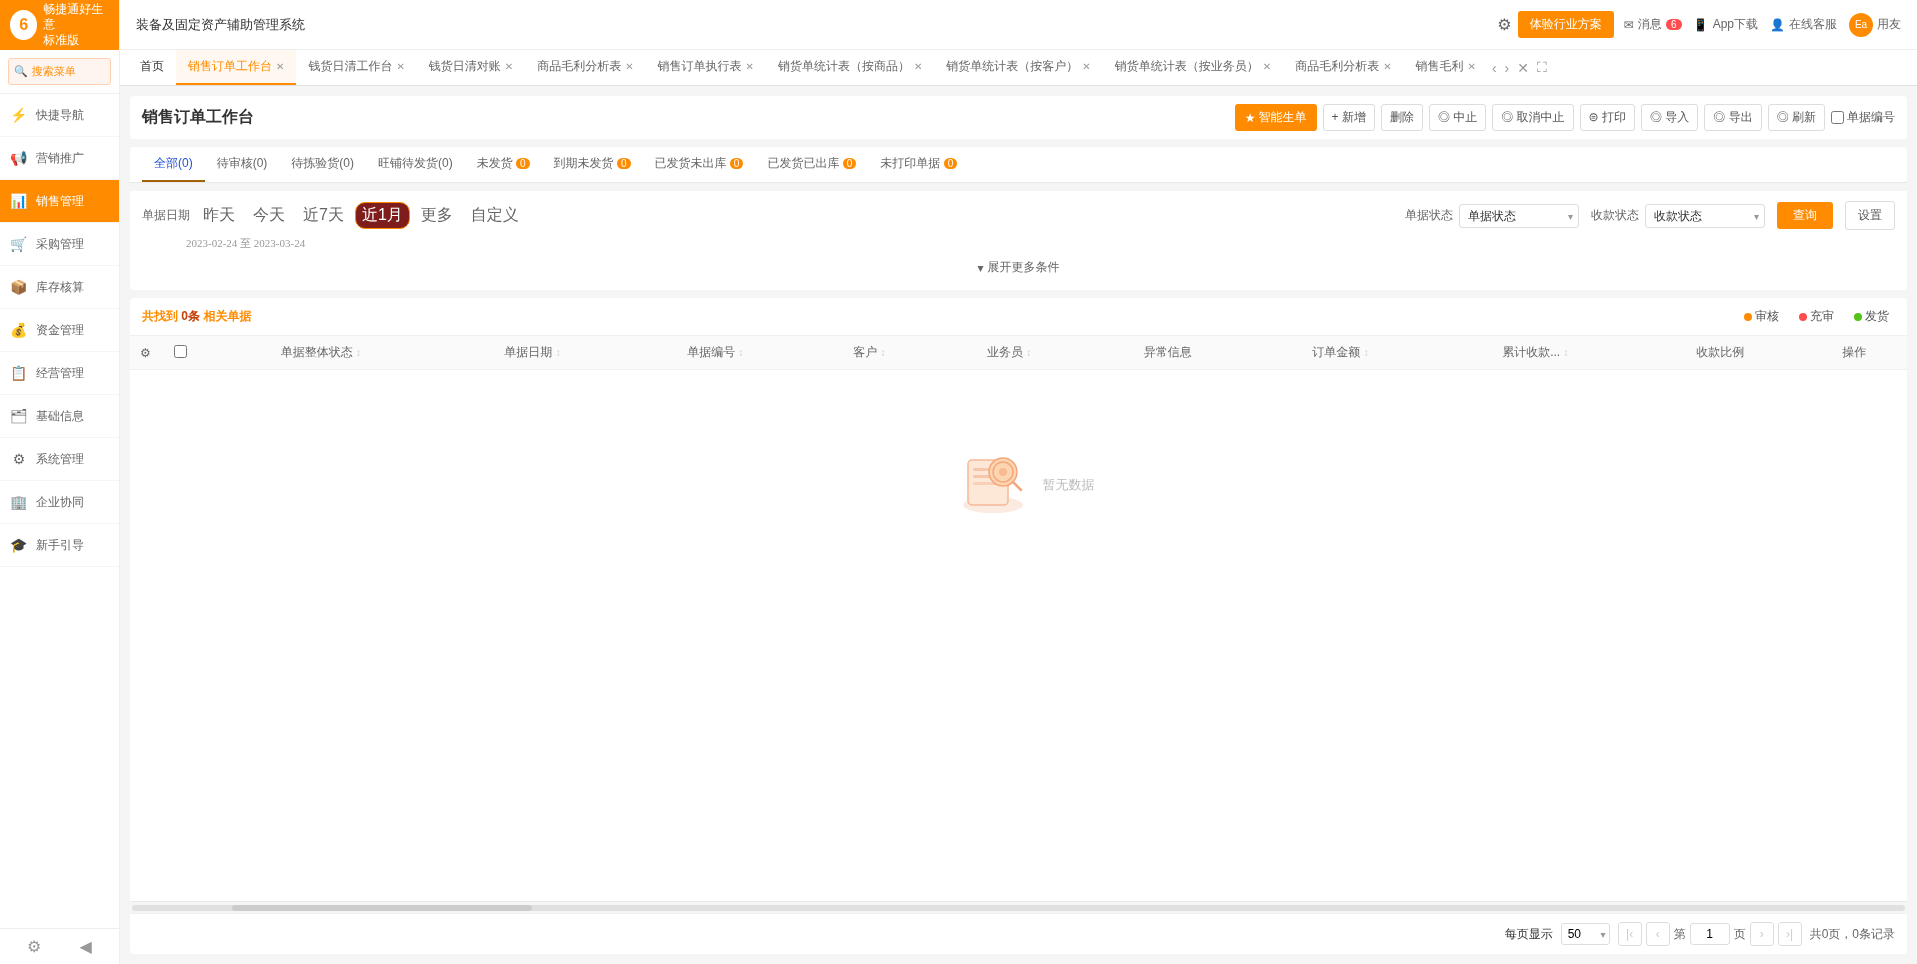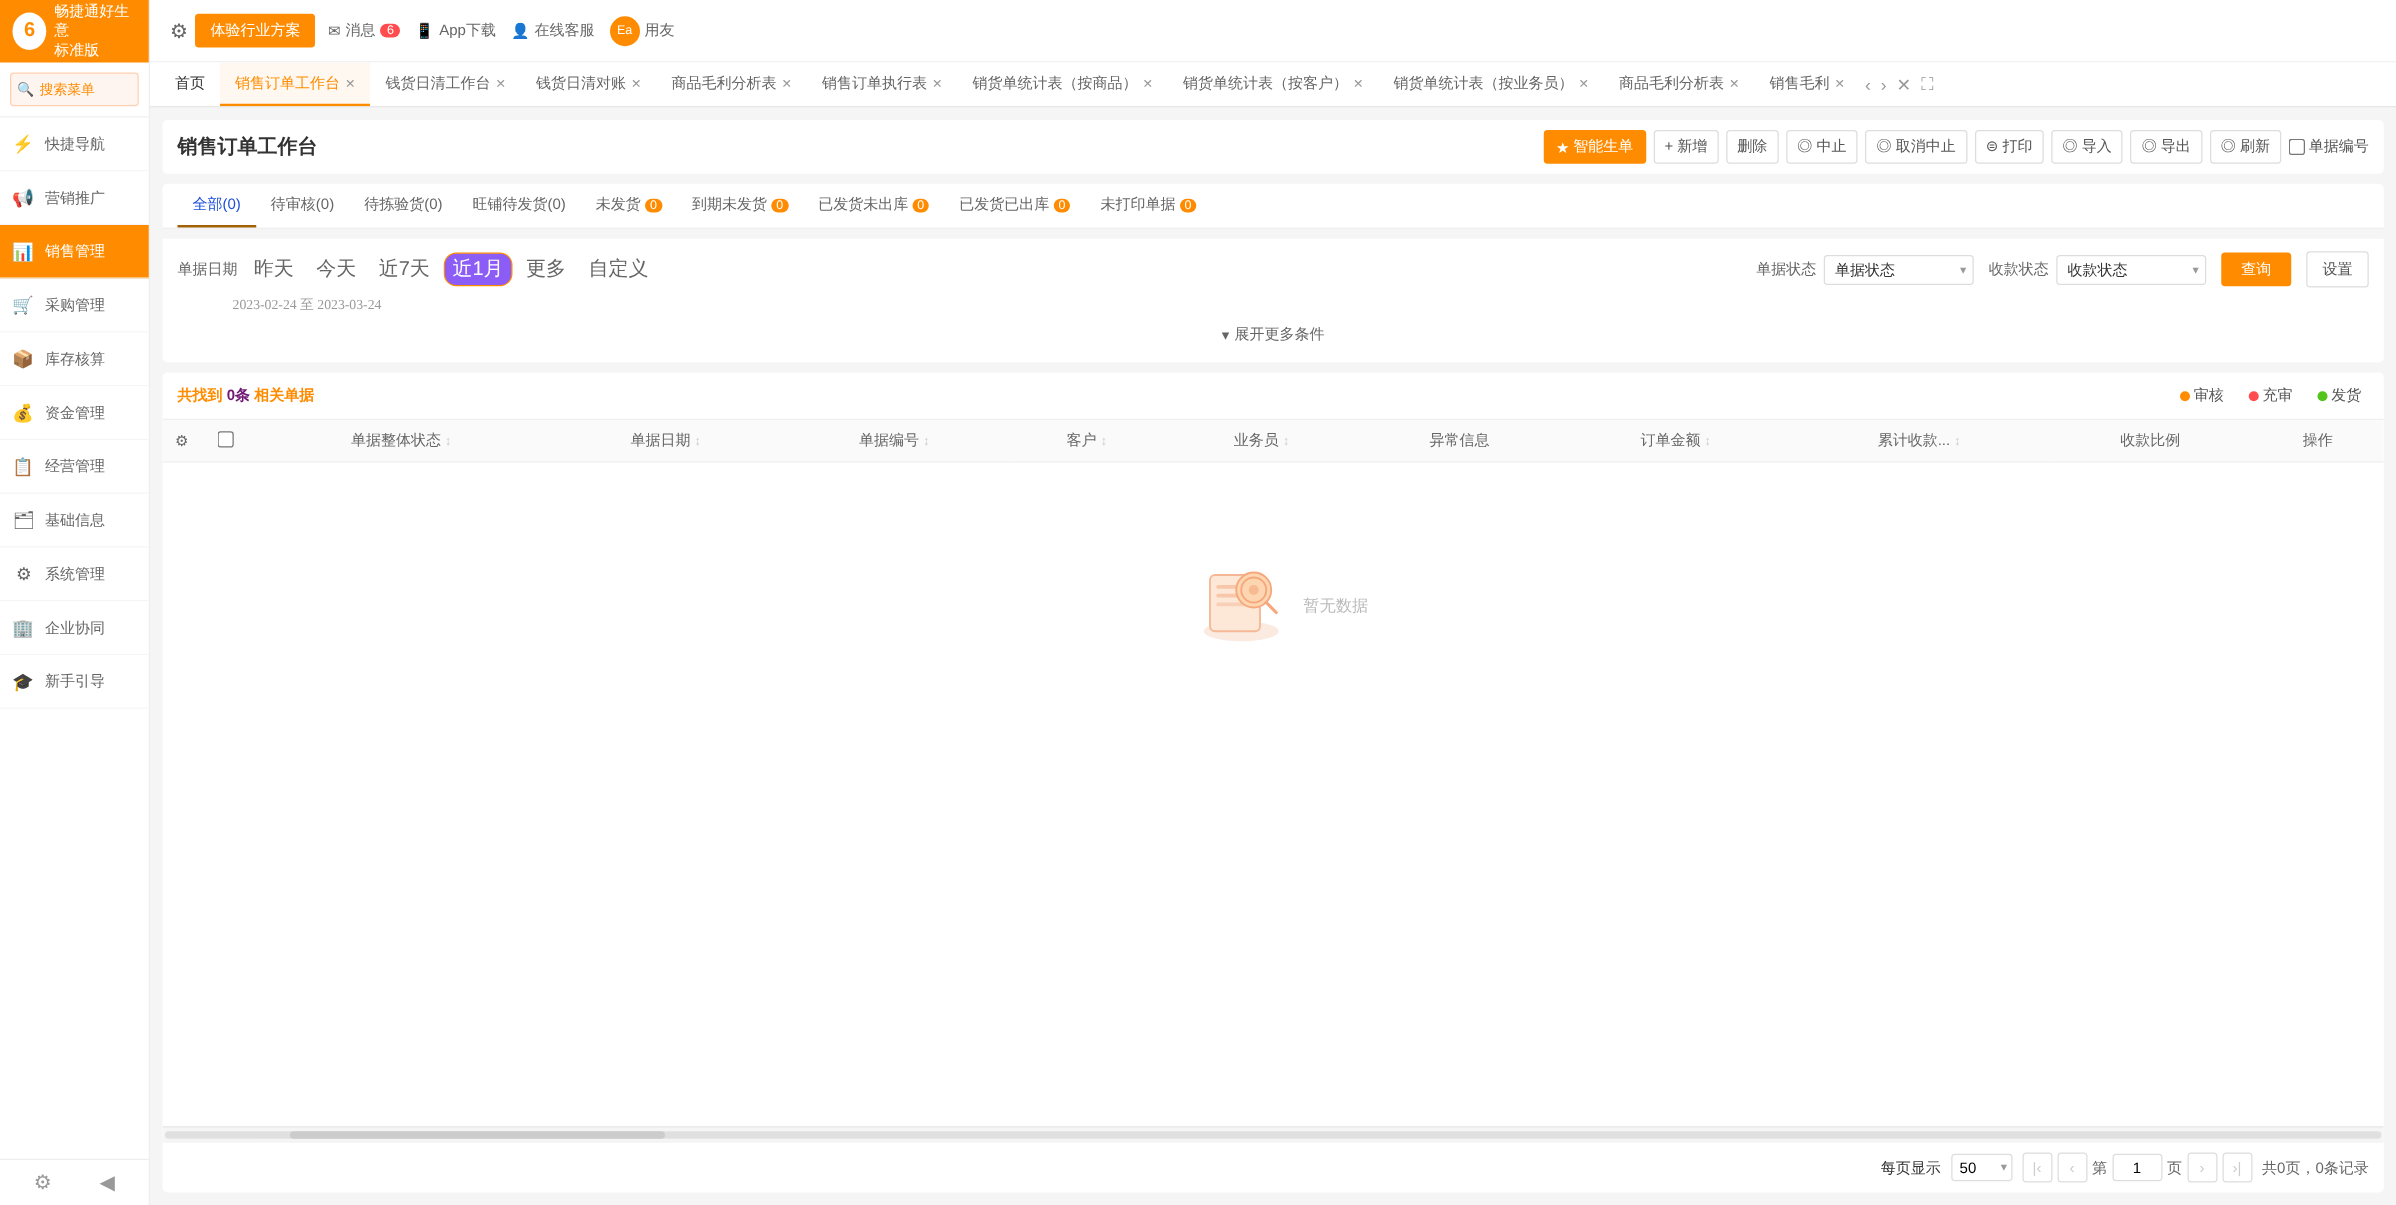--- a/index.html
+++ b/index.html
@@ -57,21 +57,21 @@
     .sub-tab { padding: 8px 12px; cursor: pointer; font-size: 12px; color: #666; border-bottom: 2px solid transparent; white-space: nowrap; }
     .sub-tab.active { color: #1d4ed8; border-bottom: 2px solid #a16207; }
 
     
     .filter-area { background: #fff; padding: 10px 12px; border-radius: 0 0 4px 4px; margin-bottom: 8px; }
     .filter-row { display: flex; align-items: center; gap: 12px; flex-wrap: wrap; }
     .filter-item { display: flex; align-items: center; gap: 6px; }
     .filter-label { color: #666; font-size: 12px; white-space: nowrap; }
     .filter-date-options { display: flex; gap: 4px; }
     .filter-date-btn { padding: 2px 6px; border-radius: 3px; cursor: pointer; font-size: 16px; color: #666; border: 1px solid transparent; }
-    .filter-date-btn.active { background: #8b5cf6; color: #fff; border-color: #ff8c00; border-radius: 10px; }
+    .filter-date-btn.active { background: #7f1d1d; color: #fff; border-color: #ff8c00; border-radius: 10px; }
     .filter-date-range { color: #999; font-size: 11px; margin-top: 2px; }
     .filter-select { border: 1px solid #ddd; padding: 4px 24px 4px 8px; border-radius: 3px; font-size: 12px; color: #333; background: #fff; cursor: pointer; appearance: none; min-width: 120px; }
     .filter-select-wrap { position: relative; display: inline-block; }
     .filter-select-wrap::after { content: '▾'; position: absolute; right: 6px; top: 50%; transform: translateY(-50%); color: #999; pointer-events: none; font-size: 10px; }
     .expand-conditions { display: flex; align-items: center; justify-content: center; gap: 4px; color: #666; cursor: pointer; font-size: 12px; padding: 4px; }
     .btn-query { background: #ff8c00; color: #fff; border: none; padding: 5px 16px; border-radius: 3px; cursor: pointer; font-size: 12px; }
     .btn-set { background: #fff; color: #555; border: 1px solid #ddd; padding: 5px 12px; border-radius: 3px; cursor: pointer; font-size: 12px; }
 
     
     .data-area { flex: 1; background: #fff; border-radius: 4px; display: flex; flex-direction: column; overflow: hidden; }
@@ -178,20 +178,21 @@
   </div>
   <div class="sidebar-bottom">
     <span class="sidebar-bottom-btn">⚙</span>
     <span class="sidebar-bottom-btn">◀</span>
   </div>
 </div>
 
 <div class="main">
 
   <div class="top-header">
+    <span class="system-title">装备及固定资产辅助管理系统</span>
     <div style="display:flex;align-items:center;gap:6px;">
       <span class="gear-btn">⚙</span>
       <button class="btn-experience">体验行业方案</button>
     </div>
     <div class="header-actions">
       <div class="header-icon-btn">
         <span>✉</span>
         <span>消息</span>
         <span class="badge">6</span>
       </div>
@@ -340,21 +341,21 @@
           <span>▾</span>
           <span>展开更多条件</span>
         </span>
       </div>
     </div>
 
     <div class="data-area">
       <div class="data-header">
         <span class="data-count">
           <span>共找到</span>
-          <span style="color:#701a75;font-weight:bold;">0条</span>
+          <span style="color:#c2410c;font-weight:bold;">0条</span>
           <span>相关单据</span>
         </span>
         <div class="data-actions">
           <span class="data-action-btn">
             <span class="dot dot-orange"></span>
             <span>审核</span>
           </span>
           <span class="data-action-btn">
             <span class="dot dot-red"></span>
             <span>充审</span>

